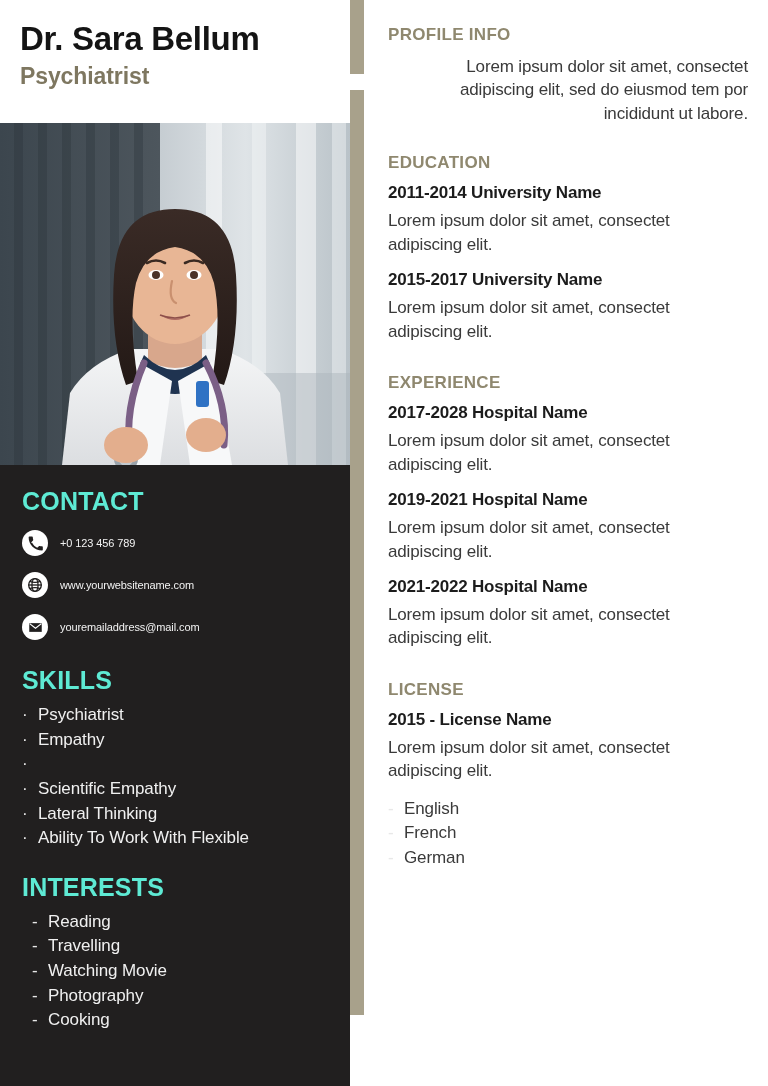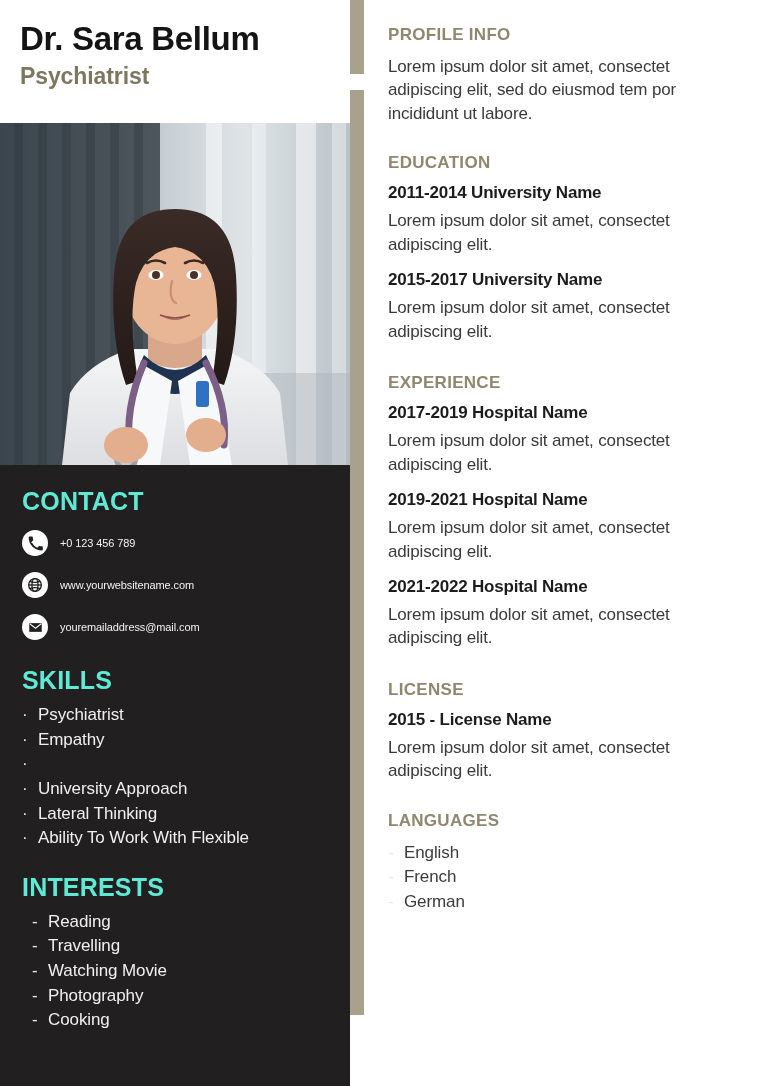--- a/index.html
+++ b/index.html
@@ -155,20 +155,21 @@
   .sec-heading.sp-exp { margin-top: 30px; }
   .sec-heading.sp-lic { margin-top: 30px; }
   .sec-heading.sp-lang { margin-top: 28px; }
 
   .body-text {
     font-size: 17px;
     color: #3a3a3a;
     line-height: 1.38;
     margin: 0;
     letter-spacing: -0.15px;
+    text-align: right;
   }
   .entry { margin-bottom: 14px; }
   .entry-title {
     font-size: 17px;
     font-weight: bold;
     color: #1c1c1c;
     margin: 0 0 6px 0;
     letter-spacing: -0.2px;
   }
   .entry-desc {
@@ -322,21 +323,21 @@
         </li>
       <li>
           <span class="bullet-mark">·</span>
           <span>Empathy</span>
         </li>
       <li>
           <span class="bullet-mark">·</span>
         </li>
       <li>
           <span class="bullet-mark">·</span>
-          <span>University Approach</span>
+          <span>Scientific Empathy</span>
         </li>
       <li>
           <span class="bullet-mark">·</span>
           <span>Lateral Thinking</span>
         </li>
       <li>
           <span class="bullet-mark">·</span>
           <span>Ability To Work With Flexible</span>
         </li>
     </ul>
@@ -381,39 +382,38 @@
     <div class="entry-title">2011-2014 University Name</div>
     <p class="entry-desc">Lorem ipsum dolor sit amet, consectet adipiscing elit.</p>
   </div>
   <div class="entry">
     <div class="entry-title">2015-2017 University Name</div>
     <p class="entry-desc">Lorem ipsum dolor sit amet, consectet adipiscing elit.</p>
   </div>
 
   <h2 class="sec-heading sp-exp">EXPERIENCE</h2>
   <div class="entry">
-    <div class="entry-title">2017-2019 Hospital Name</div>
+    <div class="entry-title">2017-2028 Hospital Name</div>
     <p class="entry-desc">Lorem ipsum dolor sit amet, consectet adipiscing elit.</p>
   </div>
   <div class="entry">
     <div class="entry-title">2019-2021 Hospital Name</div>
     <p class="entry-desc">Lorem ipsum dolor sit amet, consectet adipiscing elit.</p>
   </div>
   <div class="entry">
     <div class="entry-title">2021-2022 Hospital Name</div>
     <p class="entry-desc">Lorem ipsum dolor sit amet, consectet adipiscing elit.</p>
   </div>
 
   <h2 class="sec-heading sp-lic">LICENSE</h2>
   <div class="entry">
     <div class="entry-title">2015 - License Name</div>
     <p class="entry-desc">Lorem ipsum dolor sit amet, consectet adipiscing elit.</p>
   </div>
 
-  <h2 class="sec-heading sp-lang">LANGUAGES</h2>
   <ul class="lang-list">
     <li>
         <span class="bullet-mark">-</span>
         <span>English</span>
       </li>
     <li>
         <span class="bullet-mark">-</span>
         <span>French</span>
       </li>
     <li>

